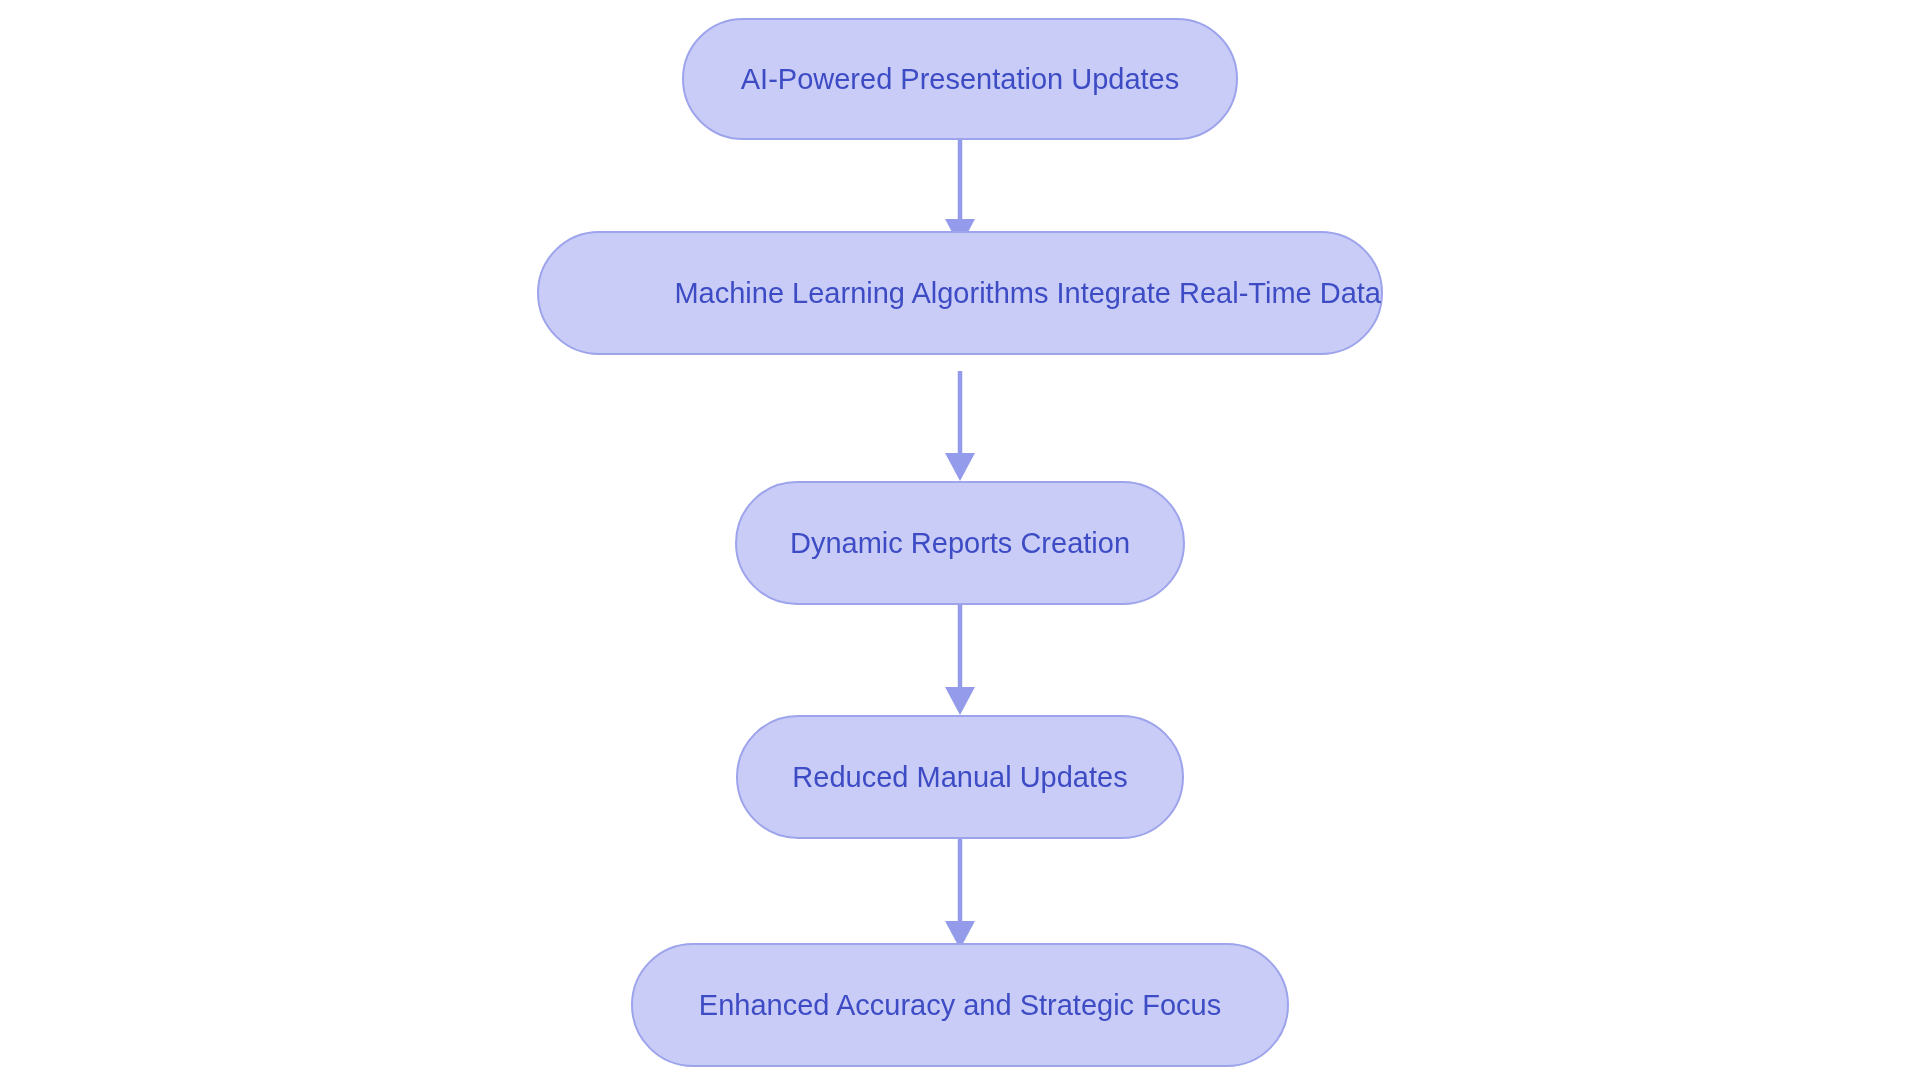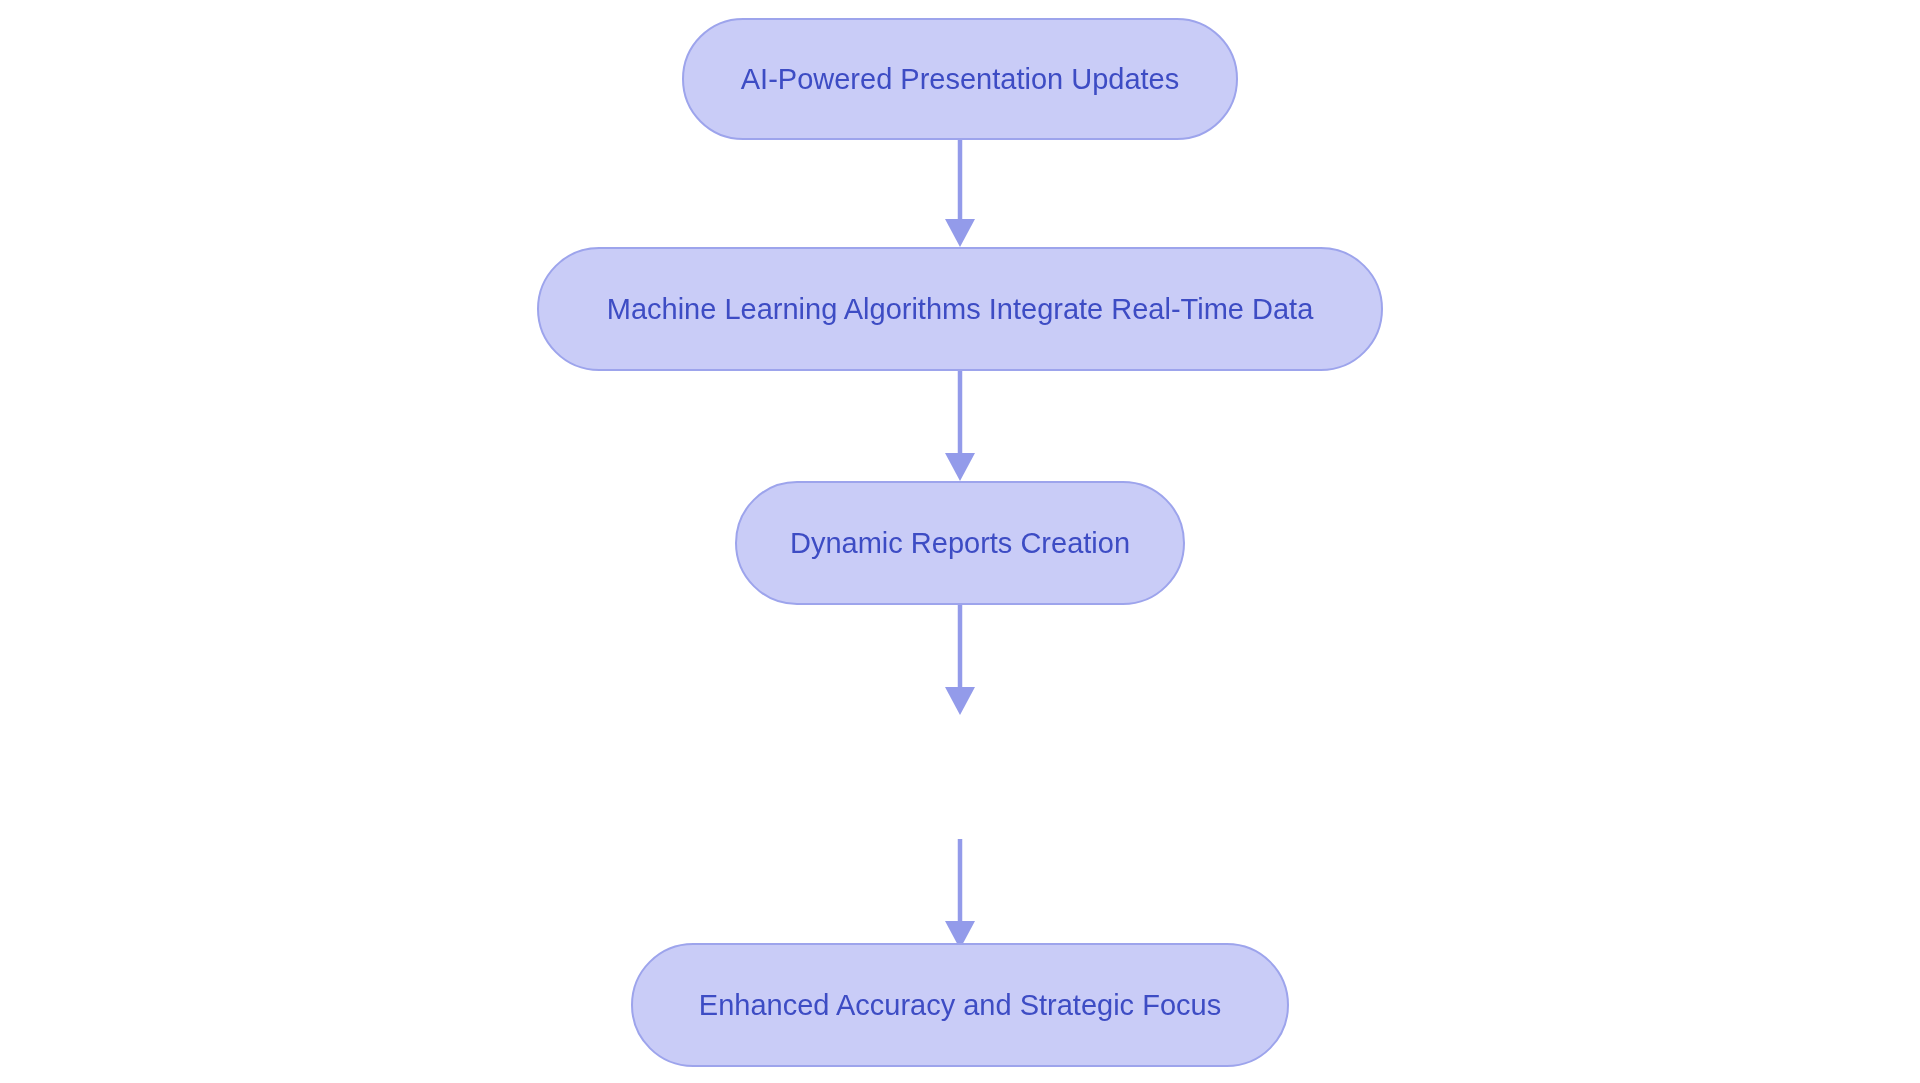--- a/index.html
+++ b/index.html
@@ -36,21 +36,21 @@
     justify-content: center;
   }
   .flow-node .label {
     color: var(--node-text);
     font-size: 29px;
     line-height: 1;
     white-space: nowrap;
     text-align: center;
   }
   .node-1 { top: 18px;  width: 556px; height: 122px; }
-  .node-2 { top: 247px; width: 846px; }
+  .node-2 { top: 231px; width: 846px; justify-content: flex-end; }
   .node-3 { top: 481px; width: 450px; justify-content: center; }
   .node-4 { top: 715px; width: 448px; }
   .node-5 { top: 907px; width: 658px; margin-top: 36px; }
 
   .flow-arrow {
     position: absolute;
     left: 50%;
     transform: translateX(-50%);
     width: 32px;
   }
@@ -93,20 +93,23 @@
     <span class="label">Dynamic Reports Creation</span>
   </div>
 
   <div class="flow-arrow arrow-3">
     <svg viewBox="0 0 32 110" preserveAspectRatio="none">
       <line class="arrow-line" x1="16" y1="0" x2="16" y2="84"></line>
       <polygon class="arrow-head" points="1,82 31,82 16,110"></polygon>
     </svg>
   </div>
 
+  <div class="flow-node node-4">
+    <span class="label">Reduced Manual Updates</span>
+  </div>
 
   <div class="flow-arrow arrow-4">
     <svg viewBox="0 0 32 110" preserveAspectRatio="none">
       <line class="arrow-line" x1="16" y1="0" x2="16" y2="84"></line>
       <polygon class="arrow-head" points="1,82 31,82 16,110"></polygon>
     </svg>
   </div>
 
   <div class="flow-node node-5">
     <span class="label">Enhanced Accuracy and Strategic Focus</span>

